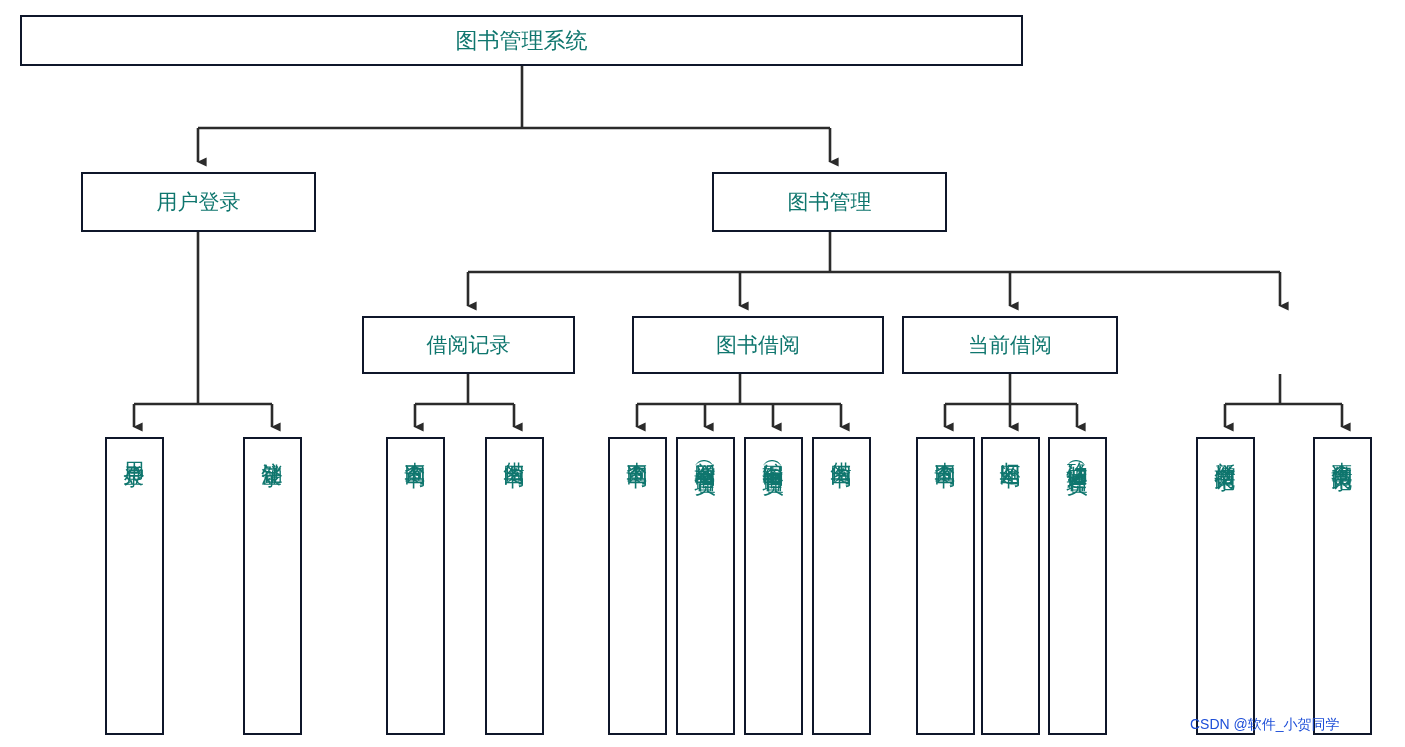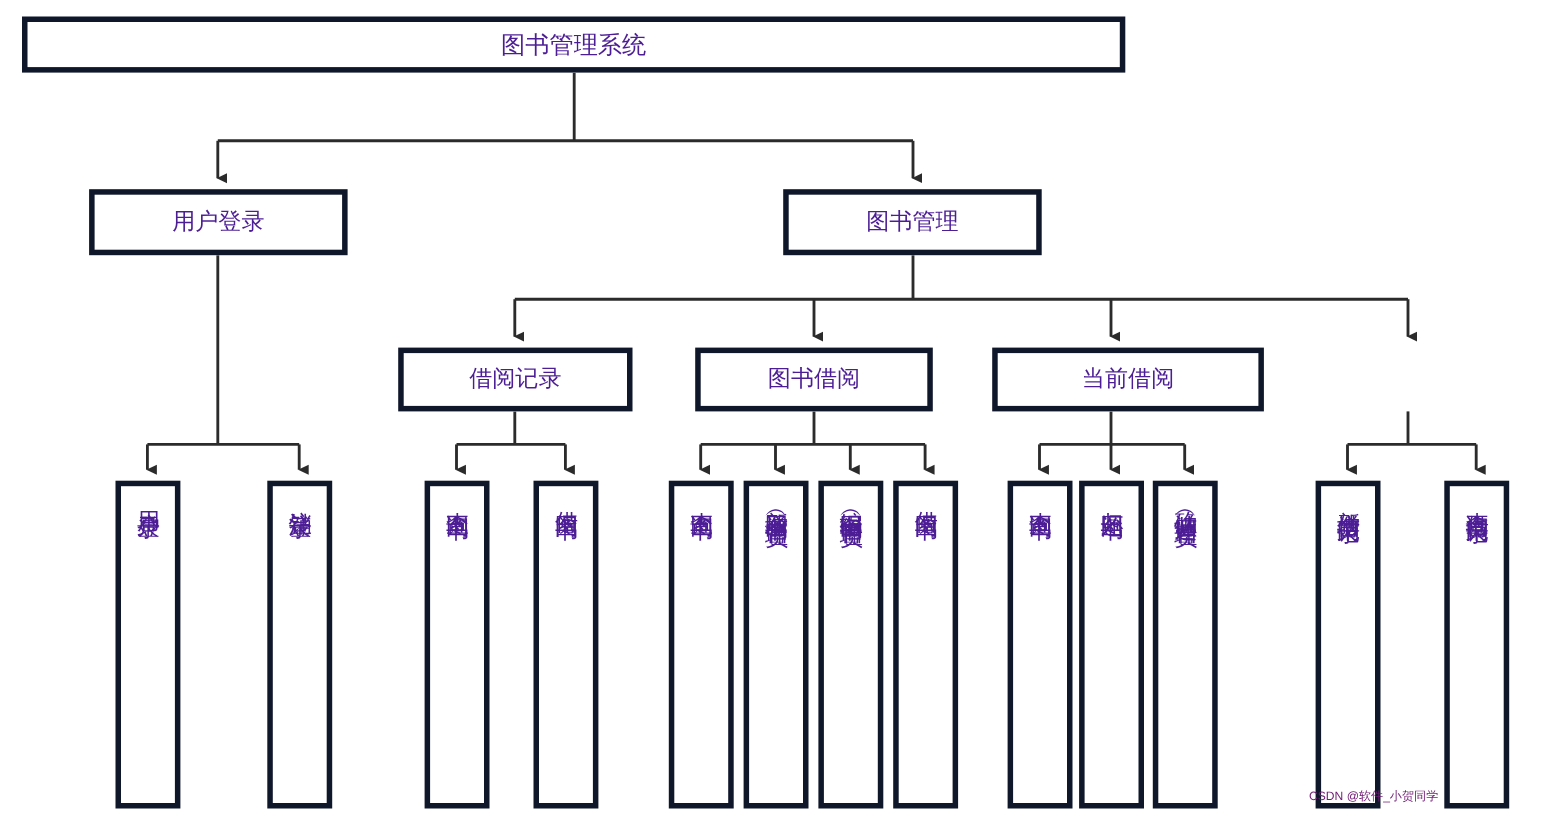--- a/index.html
+++ b/index.html
@@ -23,25 +23,25 @@
     left: 0;
     top: 0;
     width: 1405px;
     height: 747px;
     pointer-events: none;
   }
   .node {
     position: absolute;
     box-sizing: border-box;
     background: #ffffff;
-    border: 5px solid #0f172a;
+    border: 2px solid #0f172a;
     display: flex;
     align-items: center;
     justify-content: center;
-    color: #4c1d95;
+    color: #0f766e;
     z-index: 2;
   }
   .node .label {
     display: block;
     text-align: center;
     line-height: 1.18;
     white-space: nowrap;
   }
   .node.horiz .label {
     font-size: 21px;
@@ -57,22 +57,22 @@
     writing-mode: vertical-rl;
     text-orientation: upright;
     font-size: 21px;
     letter-spacing: 2px;
     line-height: 1;
   }
   .watermark {
     position: absolute;
     left: 1190px;
     top: 716px;
-    font-size: 11px;
-    color: #701a75;
+    font-size: 14px;
+    color: #1d4ed8;
     z-index: 5;
     white-space: nowrap;
     user-select: none;
     text-align: center;
   }
 </style>
 </head>
 <body>
 
 <div id="canvas">
@@ -134,24 +134,24 @@
   <div class="node horiz" style="left:81px; top:172px; width:235px; height:60px;">
     <span class="label">用户登录</span>
   </div>
   <div class="node horiz" style="left:712px; top:172px; width:235px; height:60px;justify-content:center;">
     <span class="label">图书管理</span>
   </div>
 
   <div class="node horiz" style="left:362px; top:316px; width:213px; height:58px;">
     <span class="label">借阅记录</span>
   </div>
-  <div class="node horiz" style="left:632px; top:316px; width:216px; height:58px;">
+  <div class="node horiz" style="left:632px; top:316px; width:252px; height:58px;">
     <span class="label">图书借阅</span>
   </div>
-  <div class="node horiz" style="left:902px; top:316px; width:247px; height:58px;">
+  <div class="node horiz" style="left:902px; top:316px; width:216px; height:58px;">
     <span class="label">当前借阅</span>
   </div>
 
   <div class="node vert" style="left:105px; top:437px; width:59px; height:298px;">
     <span class="label">用户登录</span>
   </div>
   <div class="node vert" style="left:243px; top:437px; width:59px; height:298px;">
     <span class="label">注销登录</span>
   </div>
 

